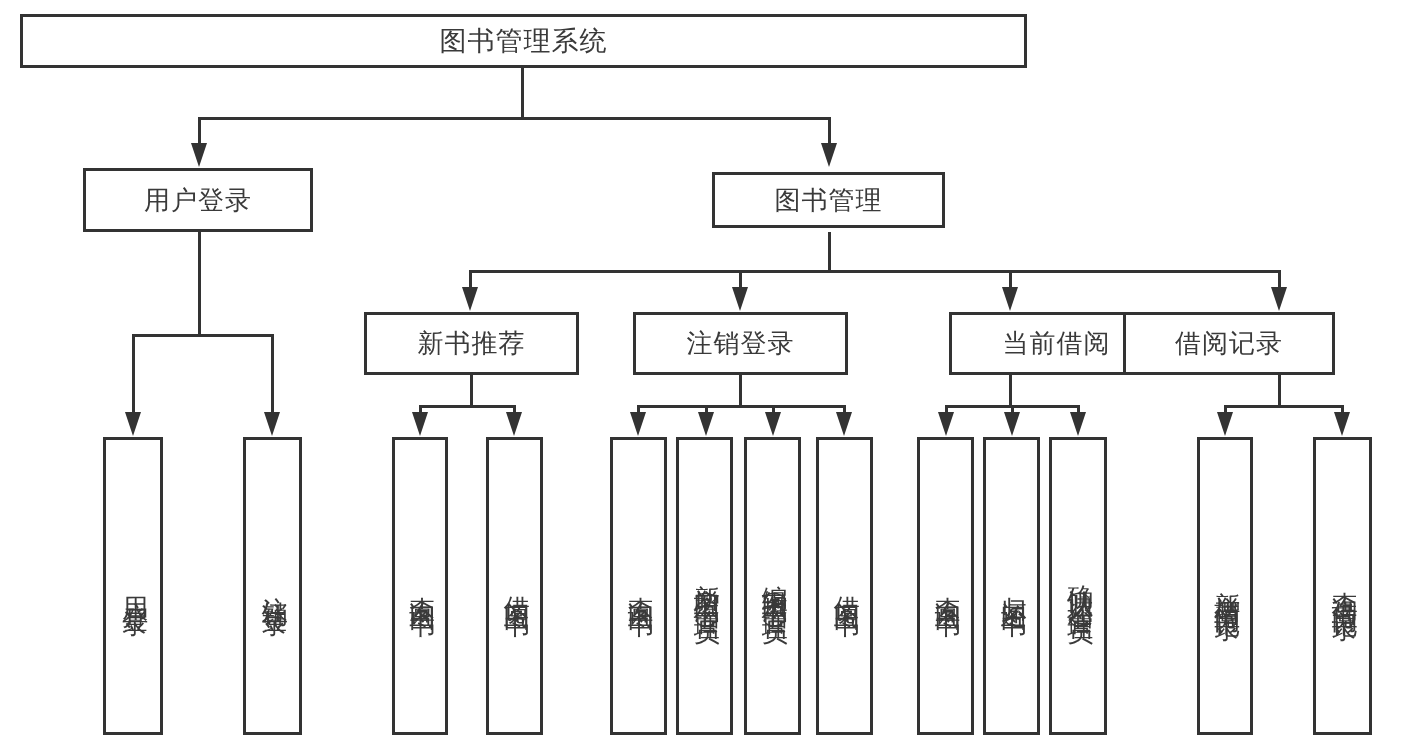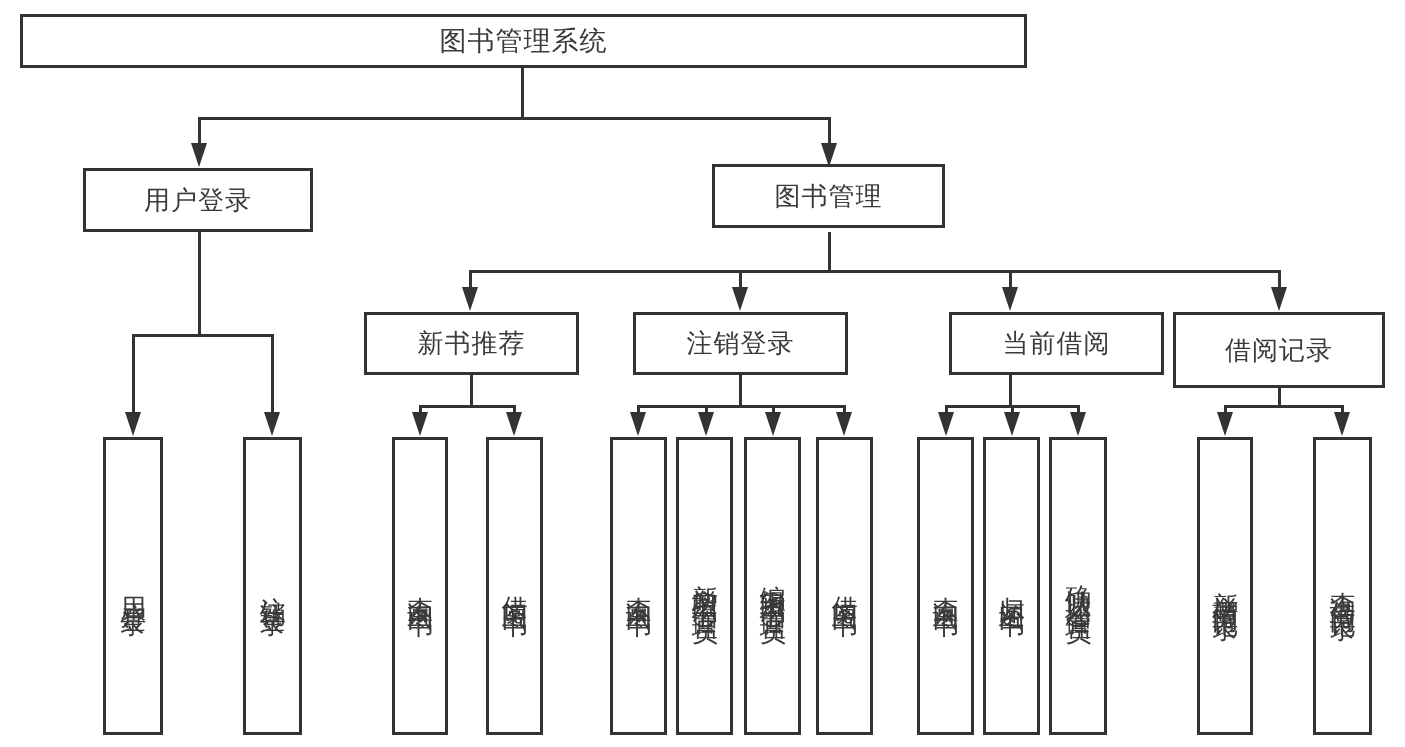--- a/index.html
+++ b/index.html
@@ -1,18 +1,18 @@
 <!DOCTYPE html>
 <html><head>
 <meta charset="utf-8">
 <style>
   html,body { margin:0; padding:0; background:#ffffff; }
   #canvas {
     position:relative; width:1405px; height:747px; background:#ffffff;
-    font-family:Liberation Serif, serif; overflow:hidden;text-align:center;
+    font-family:Liberation Mono, monospace; overflow:hidden;text-align:center;
   }
   .node {
     position:absolute; box-sizing:border-box; border:3px solid #333333;
     background:#ffffff; display:flex; align-items:center; justify-content:center;
     color:#3a3a3a;
   }
   .node.h span { font-size:26px; letter-spacing:1px; white-space:nowrap; }
   .node.root span { font-size:27px; }
   .node.v span {
     writing-mode:vertical-rl; text-orientation:mixed;
@@ -89,34 +89,34 @@
       <div class="arrow" style="left: 1333.5px; top: 412px; border-top-color: rgb(51, 51, 51);"></div>
     </div>
 
   <div class="node h root" style="left:20px;top:14px;width:1007px;height:54px">
     <span>图书管理系统</span>
   </div>
 
   <div class="node h" style="left:83px;top:168px;width:230px;height:64px">
     <span>用户登录</span>
   </div>
-  <div class="node h" style="left:712px;top:164px;width:233px;height:64px">
+  <div class="node h" style="left:712px;top:172px;width:233px;height:56px">
     <span>图书管理</span>
   </div>
 
   <div class="node h" style="left:364px;top:312px;width:215px;height:63px">
     <span>新书推荐</span>
   </div>
   <div class="node h" style="left:633px;top:312px;width:215px;height:63px">
     <span>注销登录</span>
   </div>
   <div class="node h" style="left:949px;top:312px;width:215px;height:63px">
     <span>当前借阅</span>
   </div>
-  <div class="node h" style="left:1173px;top:312px;width:212px;height:76px">
+  <div class="node h" style="left:1123px;top:312px;width:212px;height:63px">
     <span>借阅记录</span>
   </div>
 
   <div class="node v" style="left:103px;top:437px;width:60px;height:298px">
     <span>用户登录</span>
   </div>
   <div class="node v" style="left:243px;top:437px;width:59px;height:298px">
     <span>注销登录</span>
   </div>
 

